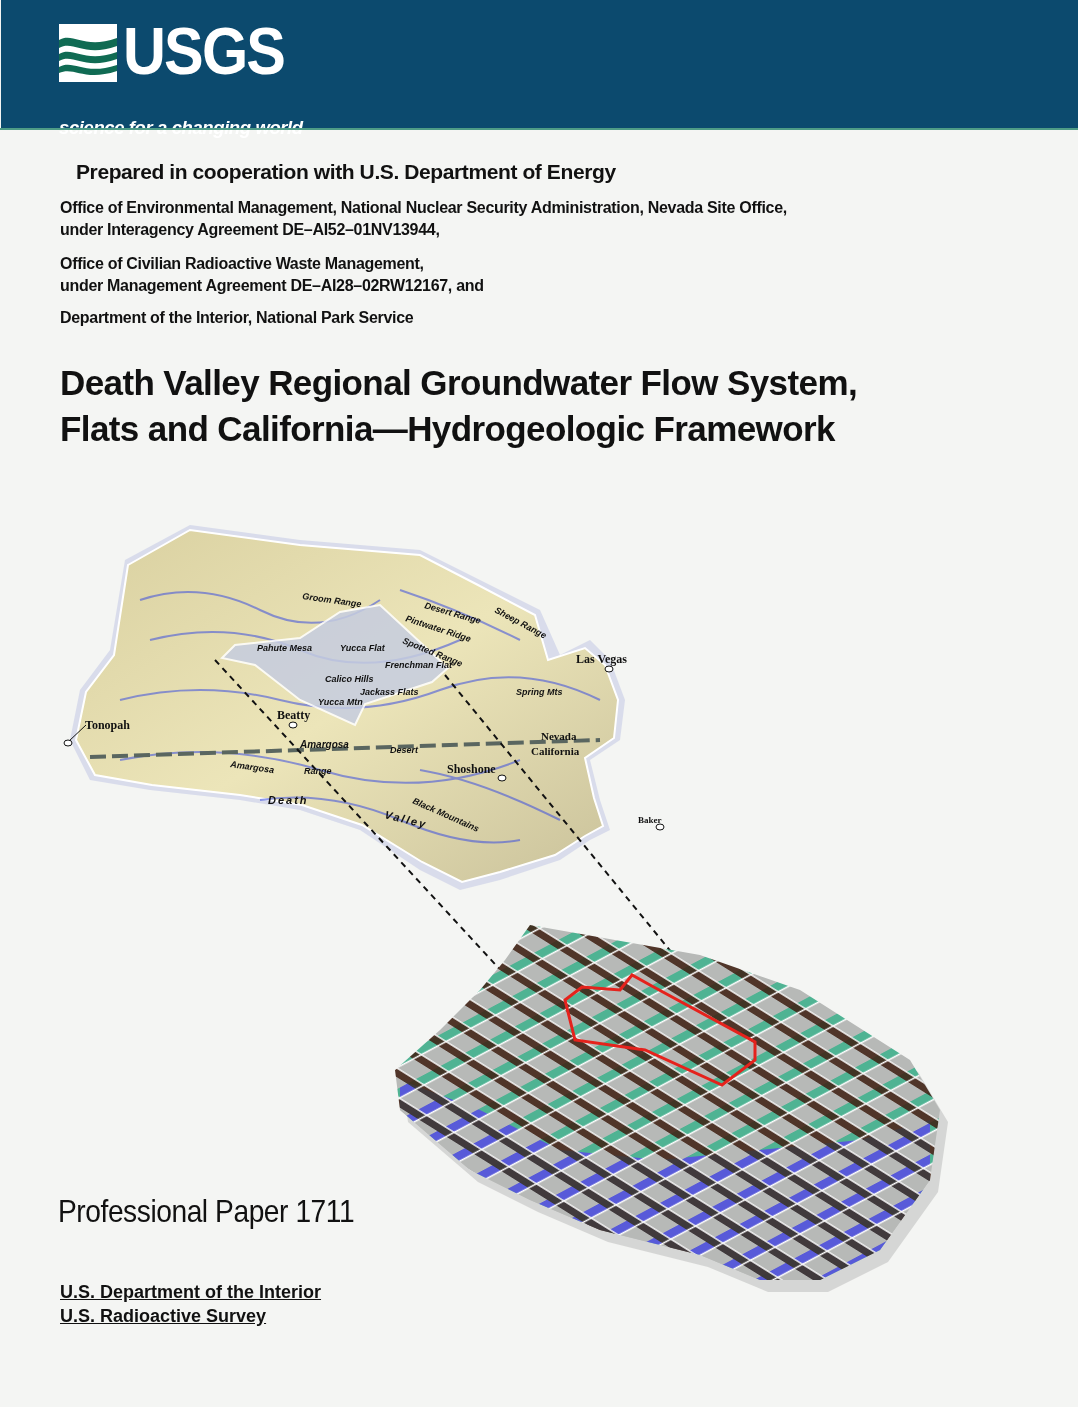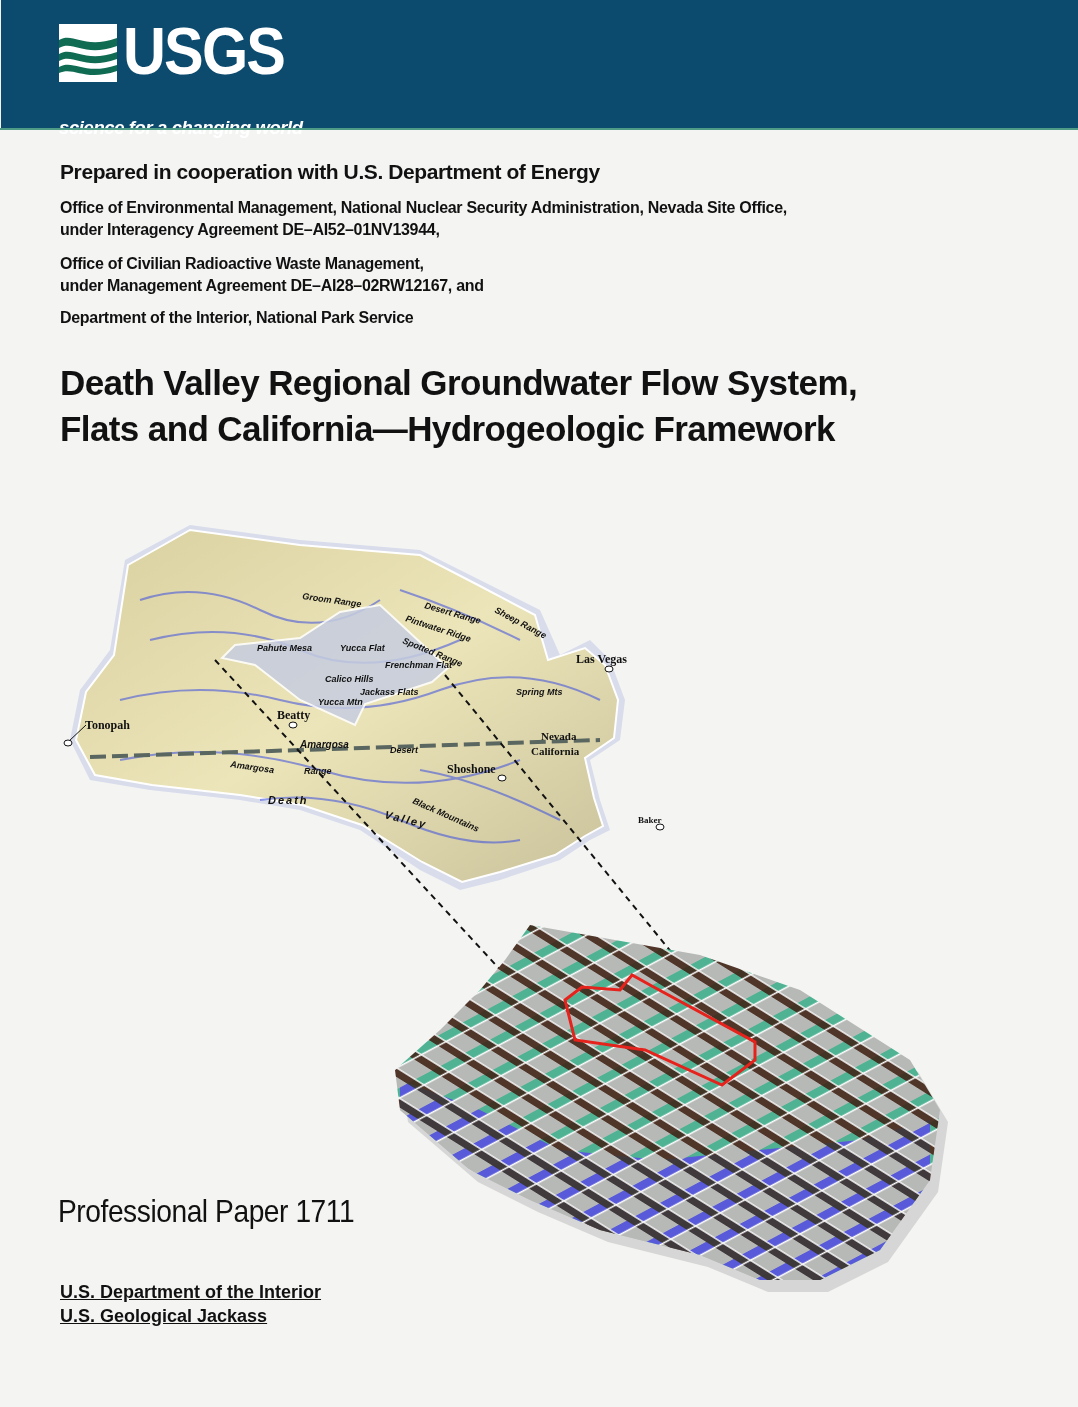--- a/index.html
+++ b/index.html
@@ -4,21 +4,21 @@
 <style>
   html,body{margin:0;padding:0;}
   body{width:1078px;height:1407px;background:#f4f5f3;position:relative;overflow:hidden;font-family:"Liberation Sans",sans-serif;}
   .banner{position:absolute;left:1px;top:0;width:1078px;height:128px;background:#0c4a6e;}
   .banner-line{position:absolute;left:0;top:128px;width:1078px;height:2px;background:#4e9c86;}
   .logo{position:absolute;left:58px;top:22px;}
   .logo-mark{position:absolute;left:0;top:2px;width:58px;height:58px;}
   .logo-word{position:absolute;left:64px;top:-6px;color:#fff;font-weight:bold;font-size:66px;letter-spacing:-2px;line-height:70px;transform:scaleX(0.9);transform-origin:left;}
   .logo-tag{position:absolute;left:0;top:63px;color:#fff;font-weight:bold;font-style:italic;font-size:18.5px;white-space:nowrap;letter-spacing:-0.4px;margin-top:32px;}
   .txt{position:absolute;left:60px;color:#111;font-weight:bold;white-space:nowrap;}
-  .coop{top:160px;font-size:21px;letter-spacing:-0.4px;}
+  .coop{top:160px;font-size:21px;letter-spacing:-0.4px;margin-left:16px;}
   .sub{font-size:16px;letter-spacing:-0.3px;line-height:22px;}
   .title{top:360px;font-size:35px;line-height:46px;letter-spacing:-0.6px;}
   .series{position:absolute;left:58px;top:1193px;font-size:32px;color:#111;font-weight:normal;letter-spacing:-0.5px;transform:scaleX(0.88);transform-origin:left;}
   .agency{top:1280px;font-size:18px;line-height:24px;text-decoration:underline;}
   .map{position:absolute;left:0;top:510px;width:1078px;height:820px;}
 </style>
 </head>
 <body>
 
 <div class="banner">
@@ -133,14 +133,14 @@
     <path d="M530 925 L700 955 L800 990 L910 1060 L940 1110 L930 1180 L880 1250 L820 1280 L760 1280 L700 1255 L600 1230 L530 1200 L470 1170 L400 1110 L395 1070 L440 1030 L480 990 L505 960 Z" fill="url(#grid)"></path>
     <path d="M400 1080 L480 1110 L560 1150 L660 1160 L760 1150 L860 1140 L930 1120 L930 1180 L880 1250 L820 1280 L760 1280 L700 1255 L600 1230 L530 1200 L470 1170 L400 1110 Z" fill="url(#grid2)" opacity="0.75"></path>
     <path d="M565 1000 L582 987 L620 990 L632 975 L650 985 L755 1042 L755 1060 L722 1085 L645 1050 L575 1040 Z" fill="none" stroke="#e5221c" stroke-width="3"></path>
   </g>
 </svg>
 
 <div class="series">Professional Paper 1711</div>
 
 <div class="txt agency">
   <div>U.S. Department of the Interior</div>
-  <div>U.S. Geological Jackass</div>
+  <div>U.S. Radioactive Survey</div>
 </div>
 
 </body></html>

